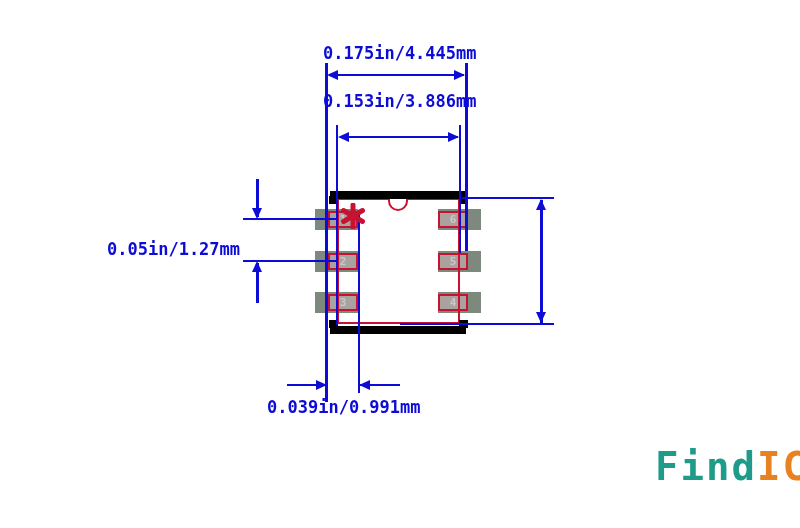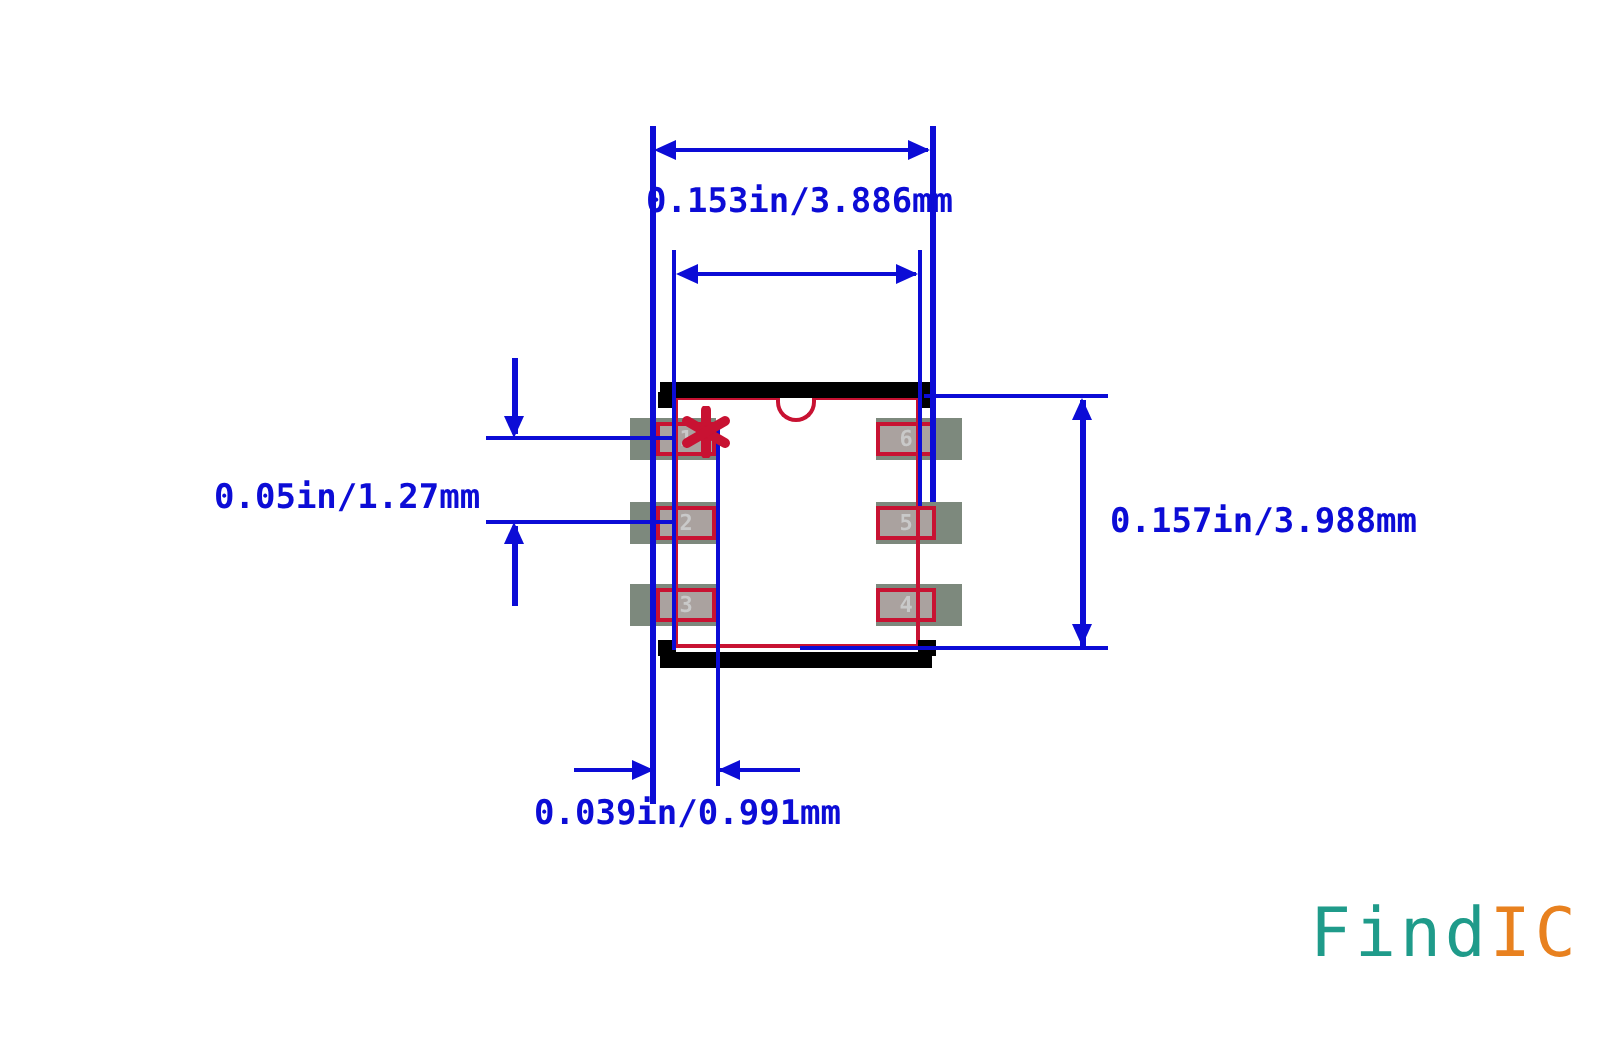--- a/index.html
+++ b/index.html
@@ -27,21 +27,21 @@
   .notch{position:absolute;left:388px;top:199px;width:20px;height:12px;background:#ffffff;
     border:2px solid #c81232;border-top:none;border-radius:0 0 11px 11px;box-sizing:border-box;}
   .pad{position:absolute;width:43px;height:21px;background:#7d897d;}
   .pin-rect{position:absolute;width:30px;height:17px;background:#aaa29f;
     border:2px solid #c81232;box-sizing:border-box;}
   .pad-num{position:absolute;width:26px;text-align:center;color:#c9c9c9;
     font-size:11px;line-height:13px;font-weight:bold;}
   .pin1{position:absolute;left:340px;top:203px;}
   
   .logo{position:absolute;left:655px;top:450px;width:132px;text-align:left;}
-  .logo-main{font-size:34px;font-weight:normal;letter-spacing:2px;line-height:34px;white-space:nowrap;}
+  .logo-main{font-size:39px;font-weight:bold;letter-spacing:2px;line-height:34px;white-space:nowrap;}
   .logo-find{color:#1f9b8a;}
   .logo-ic{color:#e8811f;}
   .logo-sub{font-size:17px;font-weight:bold;letter-spacing:2px;color:#808080;line-height:18px;white-space:nowrap;}
 </style>
 </head>
 <body>
 
 <div class="canvas">
 
   <div class="pad" style="left:315px;top:209px;"></div>
@@ -108,22 +108,22 @@
   <div class="pin1">
     <svg width="26" height="26" viewBox="0 0 26 26">
       <g stroke="#c81232" stroke-width="5" stroke-linecap="round">
         <line x1="13" y1="2" x2="13" y2="24"></line>
         <line x1="3.5" y1="7.5" x2="22.5" y2="18.5"></line>
         <line x1="22.5" y1="7.5" x2="3.5" y2="18.5"></line>
       </g>
     </svg>
   </div>
 
+  <div class="dim-text" style="left:323px;top:44px;">0.175in/4.445mm</div>
   <div class="dim-text" style="left:323px;top:92px;">0.153in/3.886mm</div>
   <div class="dim-text" style="left:107px;top:240px;">0.05in/1.27mm</div>
-  <div class="dim-text" style="left:555px;top:252px;">0.157in/3.988mm</div>
   <div class="dim-text" style="left:267px;top:398px;">0.039in/0.991mm</div>
 
   <div class="logo">
     <div class="logo-main"><span class="logo-find">Find</span><span class="logo-ic">IC</span></div>
   </div>
 
 </div>
 
 </body></html>

